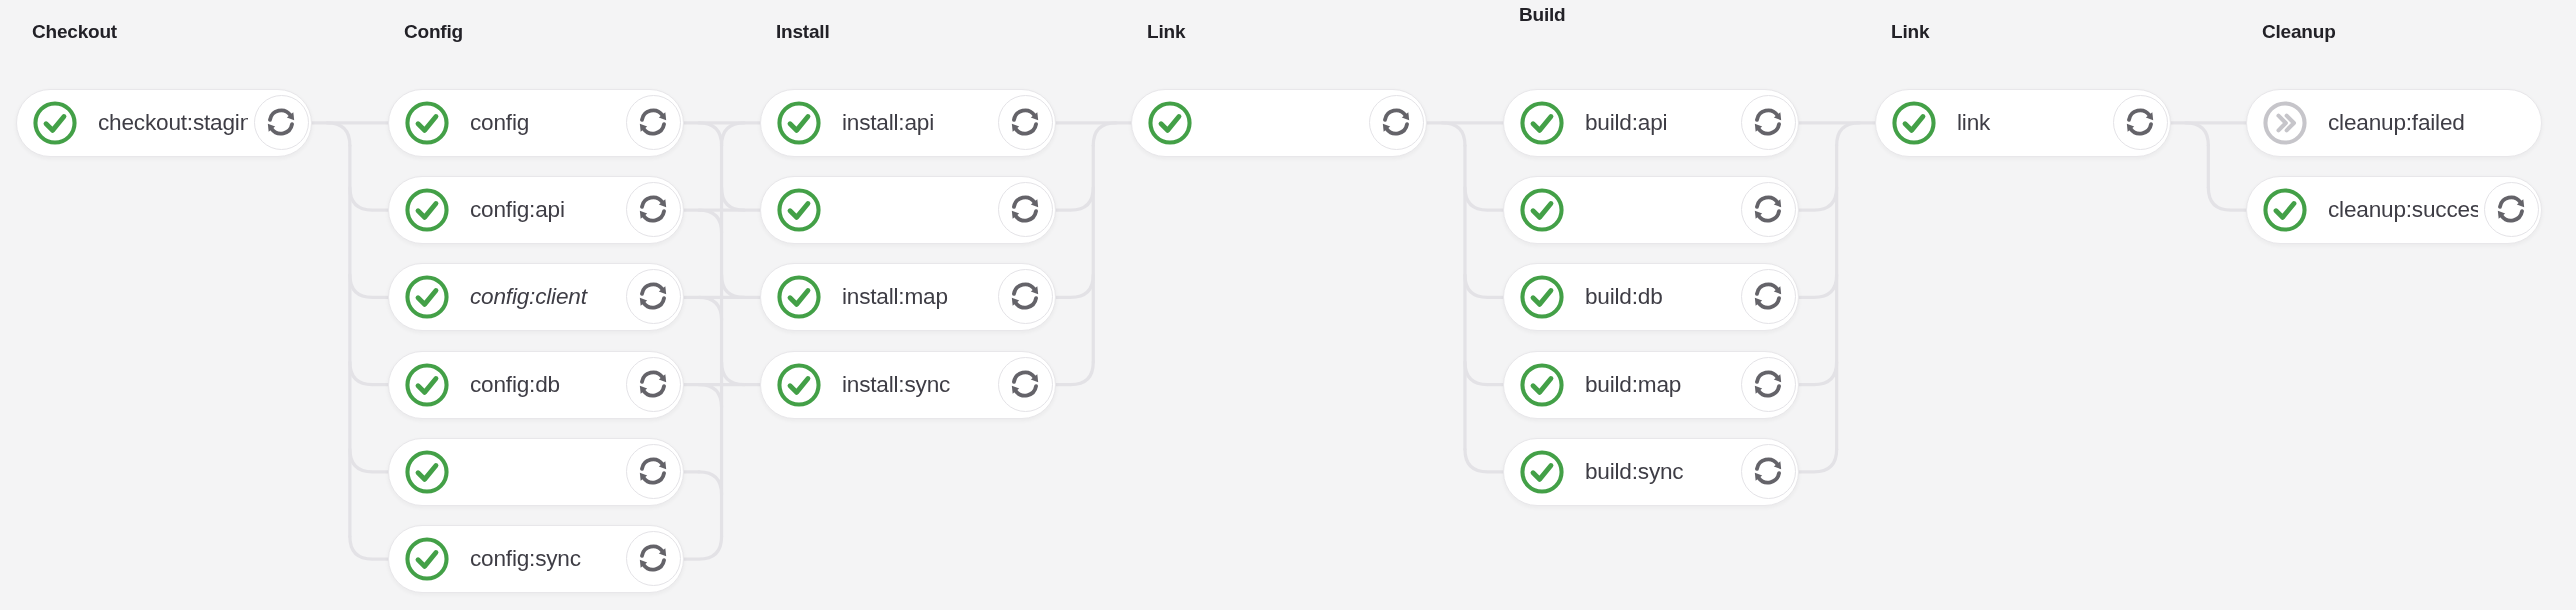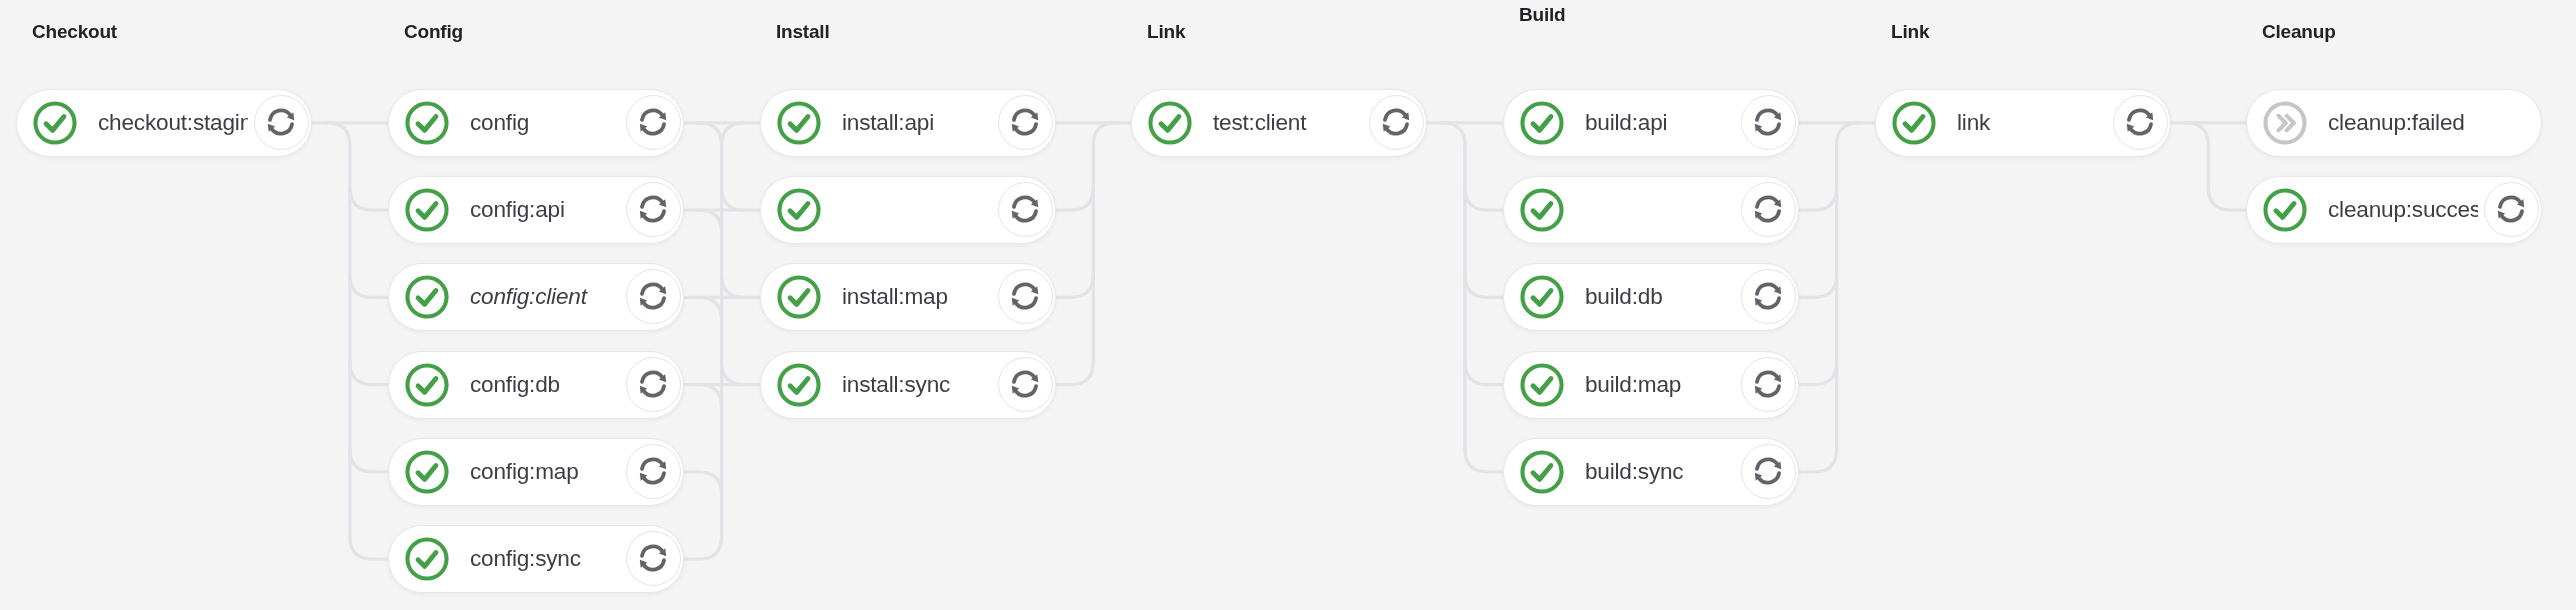--- a/index.html
+++ b/index.html
@@ -187,21 +187,20 @@
             <polygon fill="#646369" points="21.3,10.8 20.7,5.2 16.1,8.9"></polygon>
             <polygon fill="#646369" points="2.7,13.2 3.3,18.8 7.9,15.1"></polygon>
           </svg>
         </button>
       </div>
       <div class="job-pill" style="left: 388px; top: 438px;">
         <svg class="status-icon" viewBox="0 0 54 54">
           <circle cx="27" cy="27" r="24" fill="#ffffff" stroke="#43a047" stroke-width="5"></circle>
           <path d="M16 28 L24 36 L38 19" fill="none" stroke="#43a047" stroke-width="6" stroke-linecap="round" stroke-linejoin="round"></path>
         </svg>
-        <span class="job-label">config:map</span>
         <button class="retry-button">
           <svg viewBox="0 0 24 24">
             <g stroke="#646369" stroke-width="2.7" fill="none" stroke-linecap="round">
               <path d="M4.2 10.5 A8 8 0 0 1 18.6 7.2"></path>
               <path d="M19.8 13.5 A8 8 0 0 1 5.4 16.8"></path>
             </g>
             <polygon fill="#646369" points="21.3,10.8 20.7,5.2 16.1,8.9"></polygon>
             <polygon fill="#646369" points="2.7,13.2 3.3,18.8 7.9,15.1"></polygon>
           </svg>
         </button>
@@ -290,21 +289,20 @@
             <polygon fill="#646369" points="2.7,13.2 3.3,18.8 7.9,15.1"></polygon>
           </svg>
         </button>
       </div>
       <div class="stage-title" style="left: 1147px; top: 21px;">Link</div>
       <div class="job-pill" style="left: 1131px; top: 89px;">
         <svg class="status-icon" viewBox="0 0 54 54">
           <circle cx="27" cy="27" r="24" fill="#ffffff" stroke="#43a047" stroke-width="5"></circle>
           <path d="M16 28 L24 36 L38 19" fill="none" stroke="#43a047" stroke-width="6" stroke-linecap="round" stroke-linejoin="round"></path>
         </svg>
-        <span class="job-label">test:client</span>
         <button class="retry-button">
           <svg viewBox="0 0 24 24">
             <g stroke="#646369" stroke-width="2.7" fill="none" stroke-linecap="round">
               <path d="M4.2 10.5 A8 8 0 0 1 18.6 7.2"></path>
               <path d="M19.8 13.5 A8 8 0 0 1 5.4 16.8"></path>
             </g>
             <polygon fill="#646369" points="21.3,10.8 20.7,5.2 16.1,8.9"></polygon>
             <polygon fill="#646369" points="2.7,13.2 3.3,18.8 7.9,15.1"></polygon>
           </svg>
         </button>

